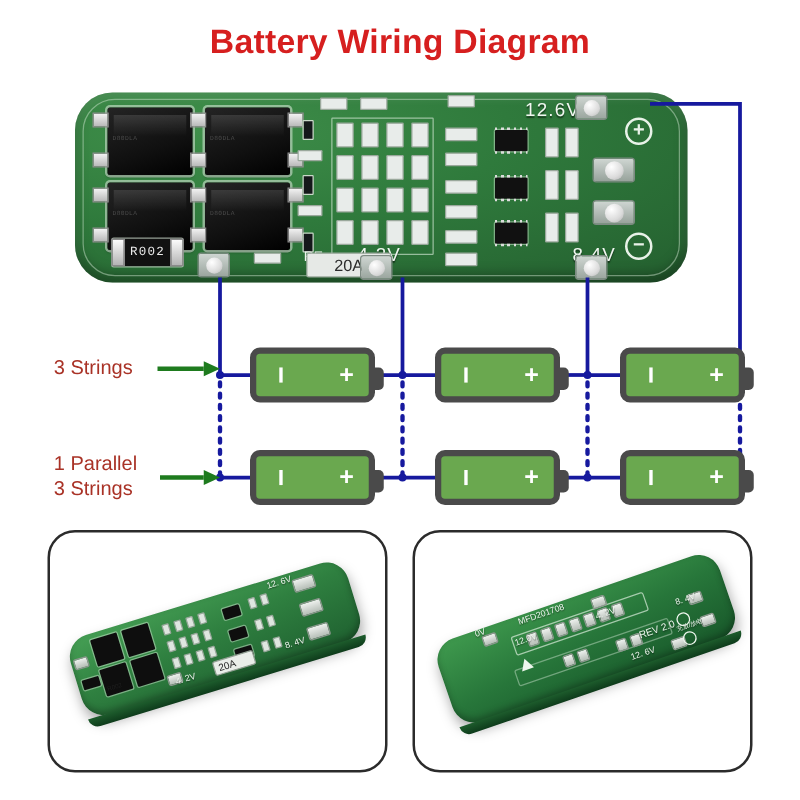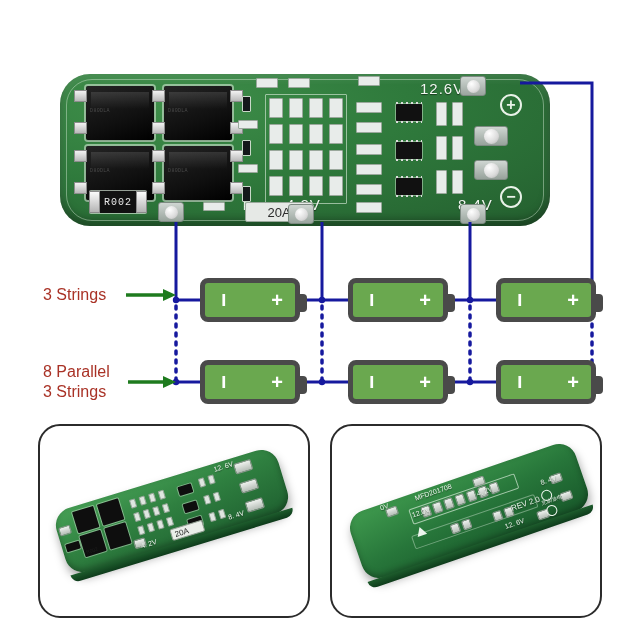--- a/index.html
+++ b/index.html
@@ -183,20 +183,21 @@
   .mtext.dark{ color:#1f1f1f; text-shadow:none; }
   .whitebar{
     position:absolute; background:#eaeee9; border:1px solid #93a094; border-radius:2px;
   }
 </style>
 </head>
 <body>
 
 <div class="stage">
 
+  <div id="title">Battery Wiring Diagram</div>
 
   <div id="pcb-main">
     <div class="silk-outline"></div>
 
     <div class="mosfet" style="left:26px; top:12px; width:68px; height:54px;">
       <div class="mos-lbl">D80DLA</div>
     </div>
     <div class="mosfet" style="left:104px; top:12px; width:68px; height:54px;">
       <div class="mos-lbl">D80DLA</div>
     </div>
@@ -381,21 +382,21 @@
   </div>
   <div class="cell" style="left:496px; top:360px;">
     <span class="term minus">−</span>
     <span class="term">+</span>
   </div>
 
   <div class="annot" style="left:43px; top:285px;">
     <div>3 Strings</div>
   </div>
   <div class="annot" style="left:43px; top:362px;">
-    <div>8 Parallel</div>
+    <div>1 Parallel</div>
     <div>3 Strings</div>
   </div>
 
   <div class="photo-frame" id="photo-left">
     <div class="board3d" style="left:16px; top:52px; width:232px; height:66px; transform:rotate(-17deg); transform-origin:center;">
       <div class="edge"></div>
 
       <div class="mini" style="left:20px; top:5px; width:22px; height:22px;"></div>
       <div class="mini" style="left:46px; top:5px; width:22px; height:22px;"></div>
       <div class="mini" style="left:20px; top:30px; width:22px; height:22px;"></div>

